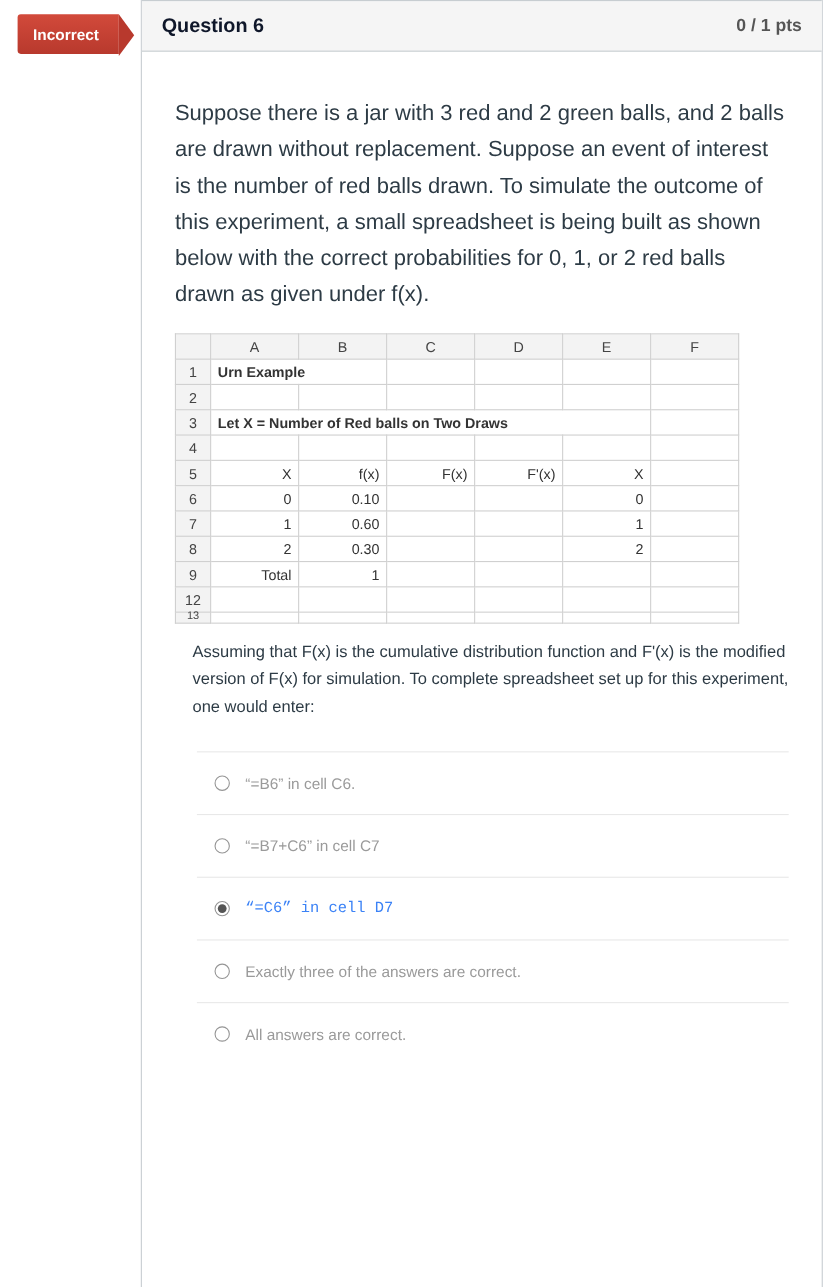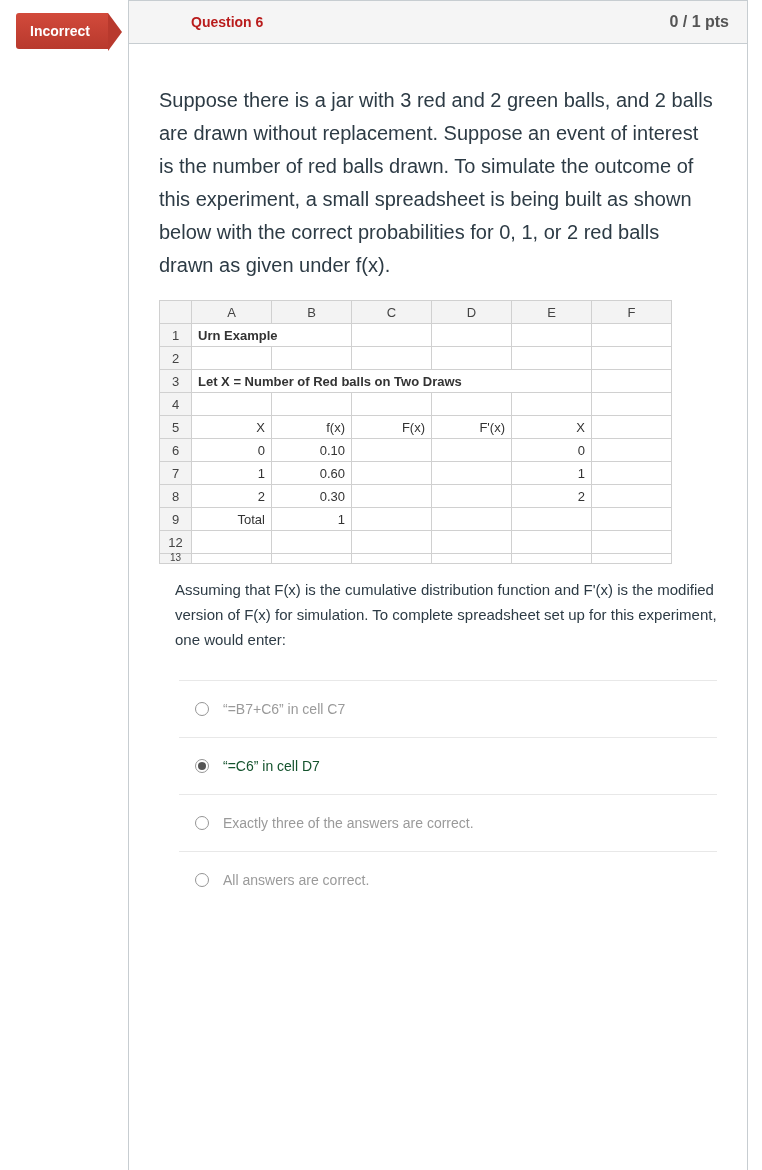--- a/index.html
+++ b/index.html
@@ -47,24 +47,23 @@
     position: absolute;
     right: -14px;
     top: 0;
     width: 0;
     height: 0;
     border-top: 19px solid transparent;
     border-bottom: 19px solid transparent;
     border-left: 14px solid #b8392d;
   }
   .qtitle {
-    font-size: 14px;
+    font-size: 18px;
     font-weight: 700;
-    color: #b91c1c;
-    margin-left: 44px;
+    color: #0f172a;
   }
   .pts {
     margin-left: auto;
     font-size: 16px;
     color: #555;
     font-weight: 700;
   }
   .body {
     padding: 40px 30px 10px 30px;
   }
@@ -129,21 +128,21 @@
     position: absolute;
     left: 2px; top: 2px;
     width: 8px; height: 8px;
     border-radius: 50%;
     background: #555;
   }
   .ans-text {
     font-size: 14px;
   }
   .dim { color: #9a9a9a; }
-  .sel-text { color: #14532d; font-weight: 400; }
+  .sel-text { color: #3b82f6; font-weight: 400; font-family: Liberation Mono, monospace; }
 </style>
 </head>
 <body>
 
 <div class="frame">
   <div class="header">
     <div class="status-badge">
       <span>Incorrect</span>
     </div>
     <span class="qtitle">Question 6</span>
@@ -260,20 +259,24 @@
             <td style="height:10px"></td>
       </tr>
     </tbody>
       </table>
 
     <p class="followup">Assuming that F(x) is the cumulative distribution function and F'(x) is the modified version of F(x) for simulation.  To complete spreadsheet set up for this experiment, one would enter:</p>
 
     <div class="answers">
       <div class="answer">
         <span class="radio"></span>
+        <span class="ans-text dim">“=B6” in cell C6.</span>
+      </div>
+      <div class="answer">
+        <span class="radio"></span>
         <span class="ans-text dim">“=B7+C6” in cell C7</span>
       </div>
       <div class="answer">
         <span class="radio sel"></span>
         <span class="ans-text sel-text">“=C6” in cell D7</span>
       </div>
       <div class="answer">
         <span class="radio"></span>
         <span class="ans-text dim">Exactly three of the answers are correct.</span>
       </div>

